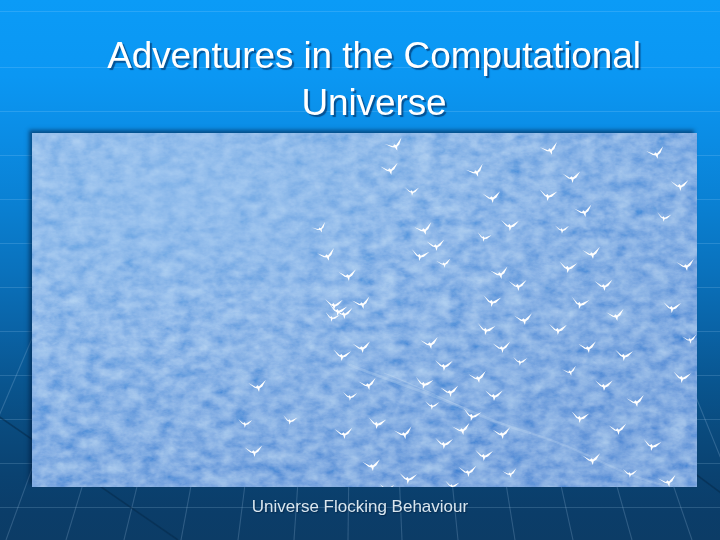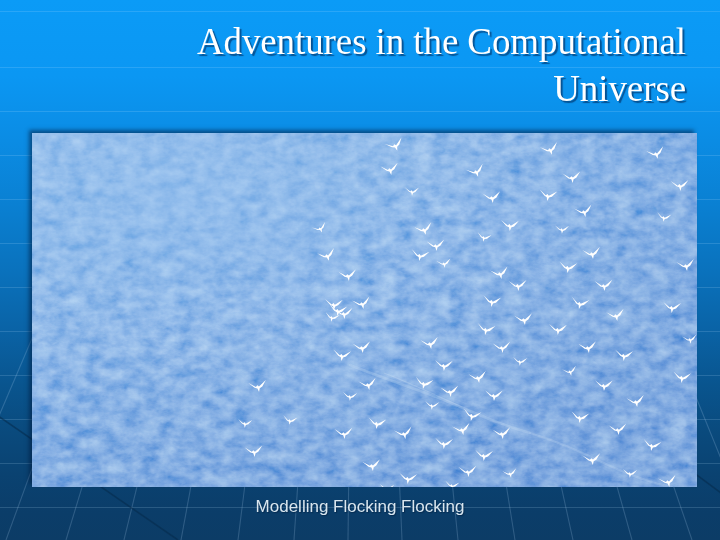--- a/index.html
+++ b/index.html
@@ -62,30 +62,29 @@
     overflow: hidden;
   }
   .bg-rays svg { display: block; width: 100%; height: 100%; }
 
   
   .title {
     position: absolute;
     left: 34px;
     top: 18px;
     width: 652px;
-    text-align: right;
+    text-align: center;
     color: #ffffff;
     font-size: 37px;
     line-height: 47px;
     letter-spacing: -0.1px;
     font-weight: normal;
     text-shadow: 2px 2px 1px rgba(0, 40, 90, 0.62);
     white-space: pre-line;
-    margin: 0;
-    font-family: Liberation Serif, serif;
+    margin: 14px;
     -webkit-font-smoothing: antialiased;
   }
 
   
   .picture {
     position: absolute;
     left: 32px;
     top: 133px;
     width: 665px;
     height: 354px;
@@ -306,15 +305,15 @@
         <use href="#tern" x="648" y="52" transform="rotate(-2 648 52)"></use>
         <use href="#ternS" x="632" y="84" transform="rotate(10 632 84)"></use>
         <use href="#tern" x="654" y="132" transform="rotate(-8 654 132)"></use>
         <use href="#tern" x="640" y="174" transform="rotate(5 640 174)"></use>
         <use href="#ternS" x="658" y="206" transform="rotate(-6 658 206)"></use>
         <use href="#tern" x="650" y="244" transform="rotate(7 650 244)"></use>
       </g>
     </svg>
   </div>
 
-  <p class="subtitle">Modelling Flocking Flocking</p>
+  <p class="subtitle">Universe Flocking Behaviour</p>
 
 </div>
 
 </body></html>

